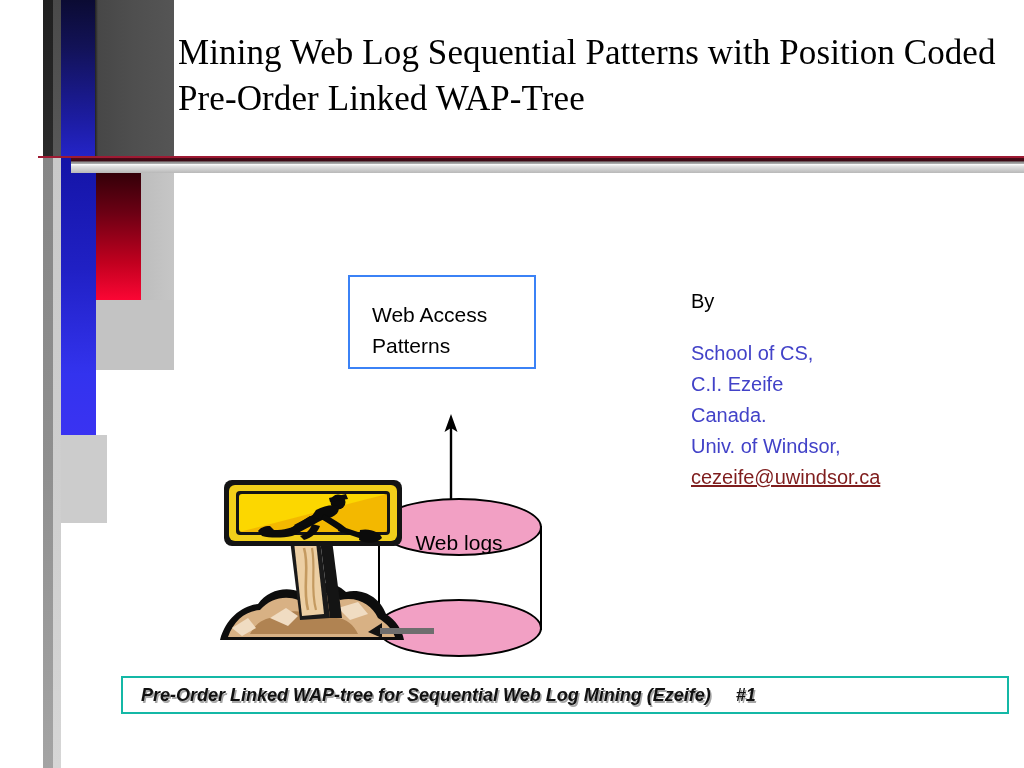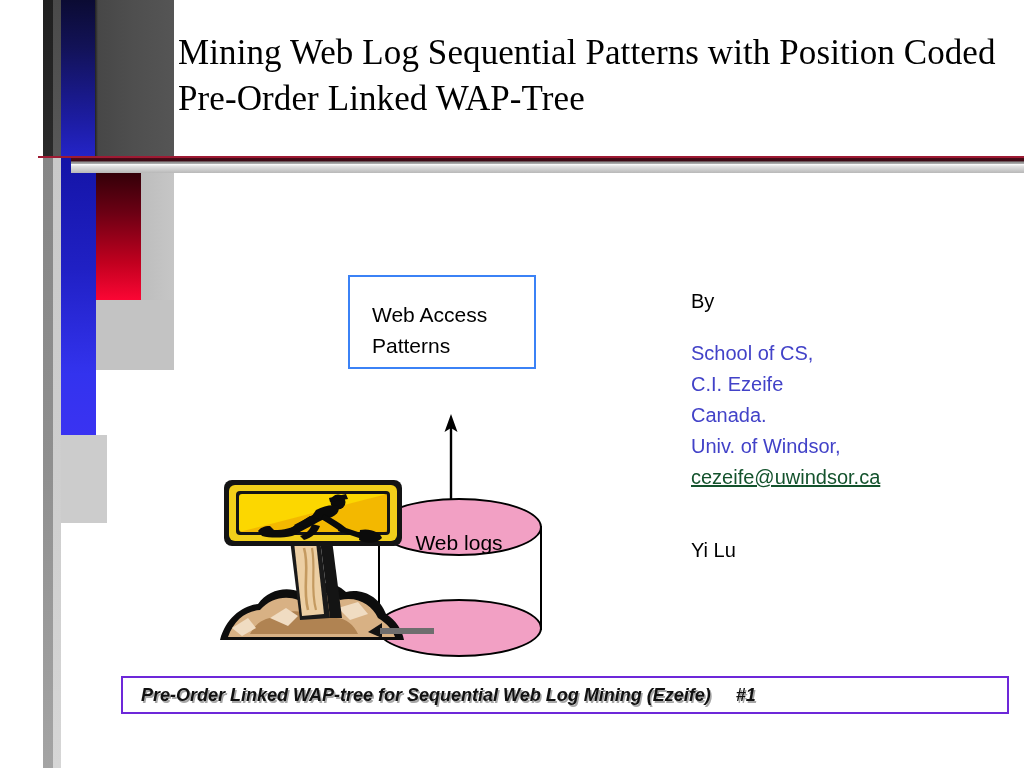--- a/index.html
+++ b/index.html
@@ -213,31 +213,31 @@
     position: absolute;
     left: 675px; top: 262px;
     width: 320px;
     font-size: 20px;
     line-height: 31px;
     margin-top: 24px;
   }
   .auth-black { color: #000000; }
   .auth-blue  { color: #4242c8; }
   .auth-link  {
-    color: #14532d;
+    color: #7f1d1d;
     text-decoration: underline;
   }
   .auth-gap { height: 21px; }
 
   
   #footer-box {
     position: absolute;
     left: 105px; top: 676px;
     width: 888px; height: 38px;
-    border: 2px solid #6d28d9;
+    border: 2px solid #14b8a6;
     background: #ffffff;
     box-sizing: border-box;
     padding-left: 8px;
   }
   #footer-text {
     position: absolute;
     left: 18px; top: 7px;
     font-size: 18px;
     font-weight: bold;
     font-style: italic;
@@ -358,20 +358,19 @@
   <div id="authors">
     <div class="auth-black">By</div>
     <div class="auth-gap"></div>
     <div class="auth-blue">School of CS,</div>
     <div class="auth-blue">C.I. Ezeife</div>
     <div class="auth-blue">Canada.</div>
     <div class="auth-blue">Univ. of Windsor,</div>
     <div class="auth-link">cezeife@uwindsor.ca</div>
     <div class="auth-gap"></div>
     <div class="auth-gap"></div>
-    <div class="auth-black">Yi  Lu</div>
   </div>
 
   <div id="footer-box">
     <div id="footer-text">Pre-Order Linked WAP-tree for Sequential Web Log Mining (Ezeife)     #1</div>
   </div>
 
 </div>
 
 </body></html>

